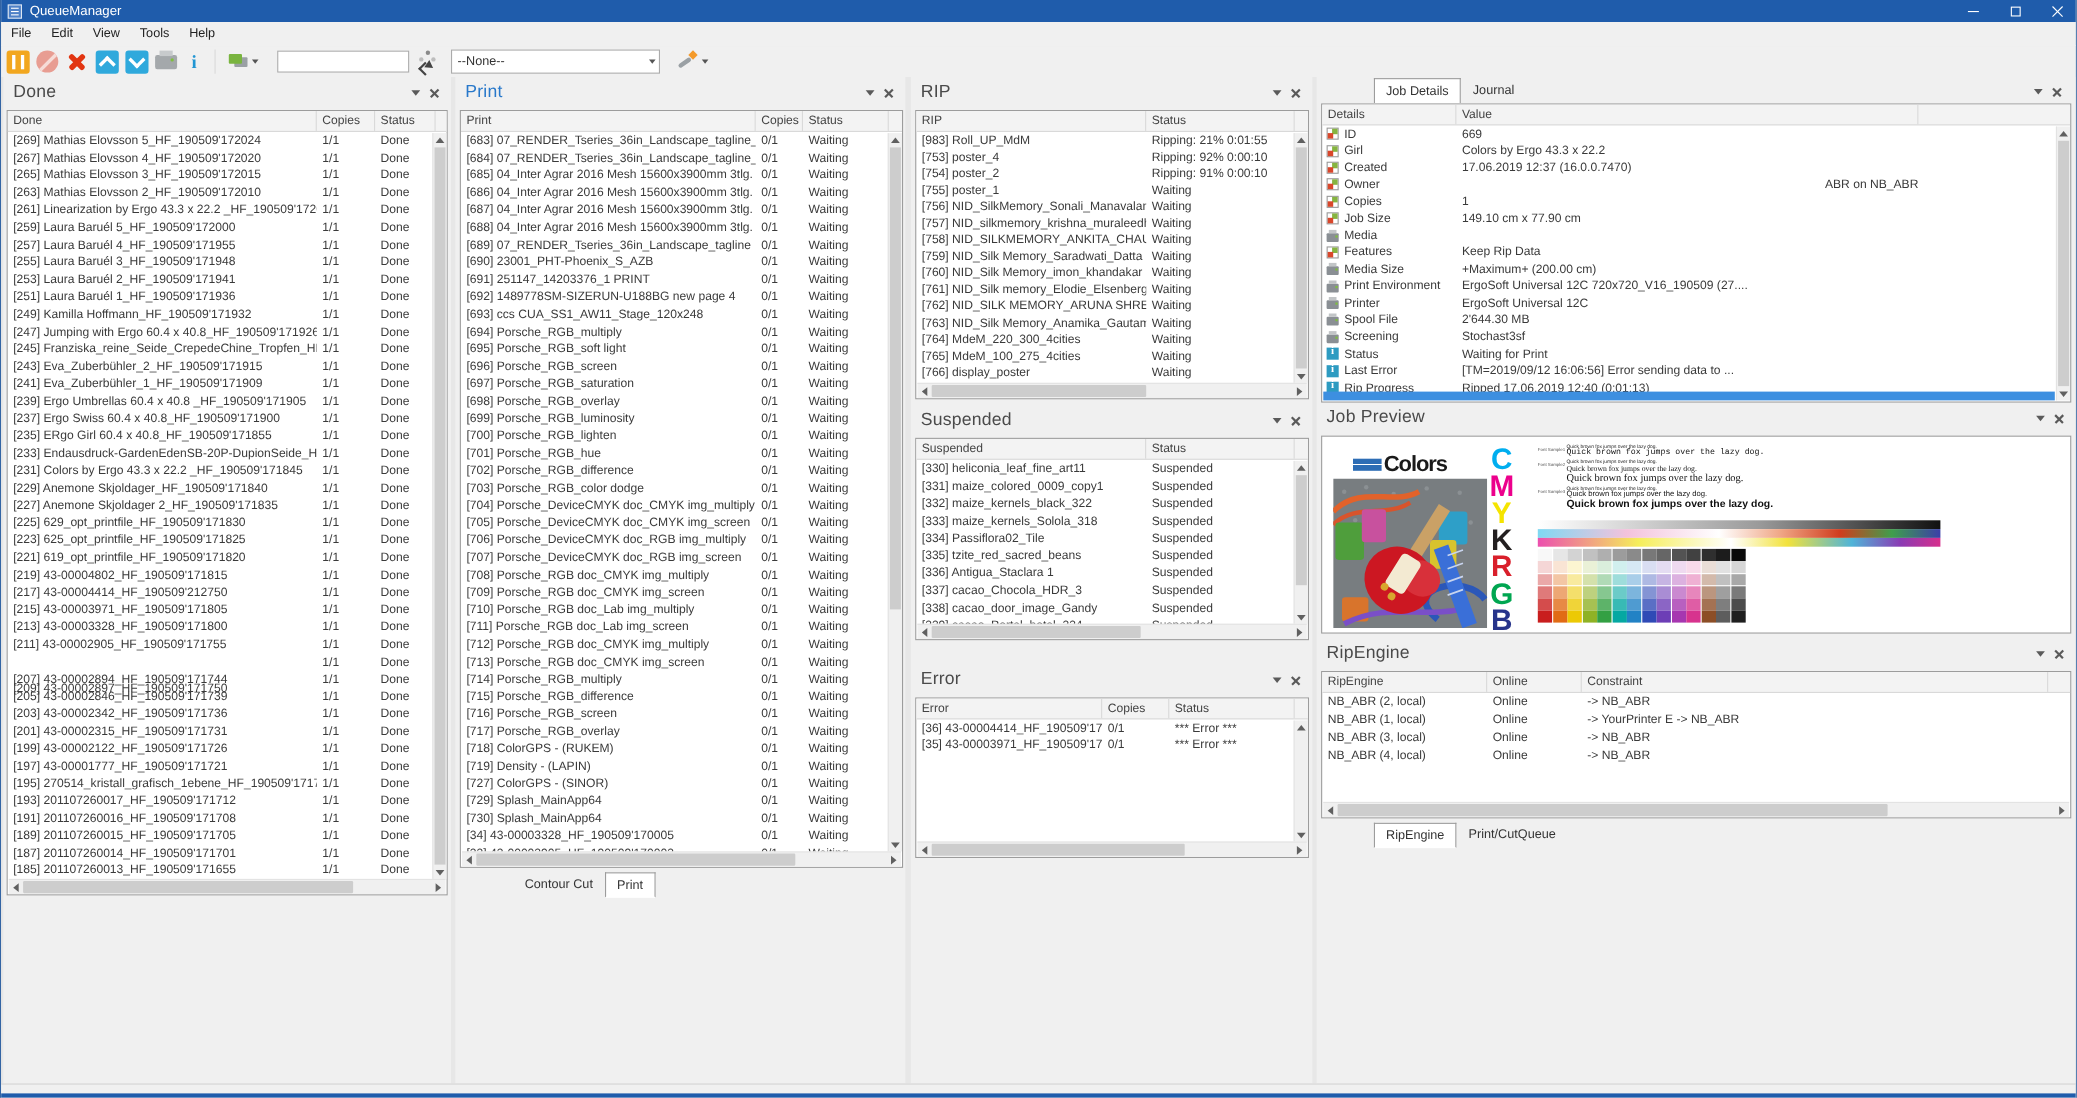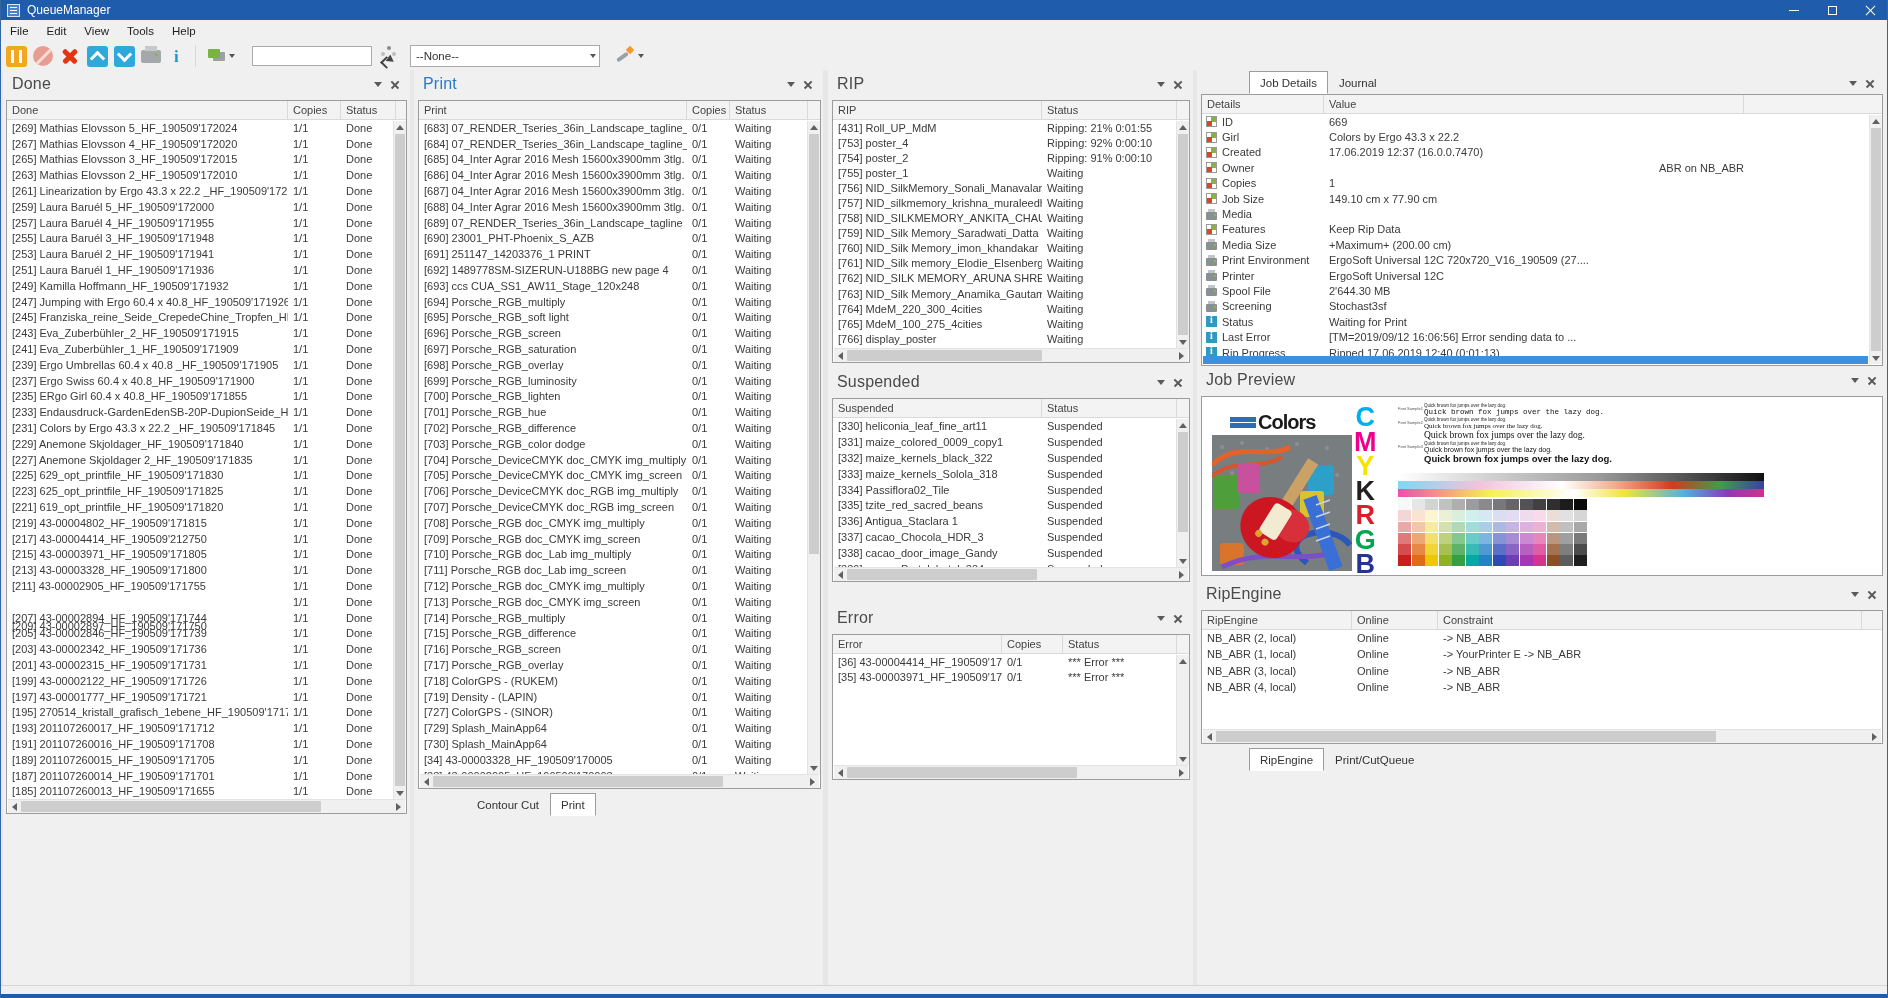--- a/index.html
+++ b/index.html
@@ -73,21 +73,21 @@
   .hscroll { position:absolute; left:1px; right:1px; bottom:0; height:14px; background:#f0f0f0; display:flex; align-items:center; border-top:1px solid #e3e3e3; }
   .vscroll { position:absolute; right:0; top:20px; bottom:14px; width:13px; background:#f0f0f0; border-left:1px solid #e3e3e3; }
   .varrow { position:absolute; left:0; width:12px; height:12px; display:flex; align-items:center; justify-content:center; }
   .tri-up { width:0;height:0;border-left:4px solid transparent;border-right:4px solid transparent;border-bottom:5px solid #606060; }
   .tri-dn { width:0;height:0;border-left:4px solid transparent;border-right:4px solid transparent;border-top:5px solid #606060; }
   .tri-l  { width:0;height:0;border-top:4px solid transparent;border-bottom:4px solid transparent;border-right:5px solid #606060; }
   .tri-r  { width:0;height:0;border-top:4px solid transparent;border-bottom:4px solid transparent;border-left:5px solid #606060; }
   .harrow { width:13px; height:13px; display:flex; align-items:center; justify-content:center; flex-shrink:0; }
   .hthumb { height:11px; background:#cdcdcd; border-radius:1px; }
   .vthumb { position:absolute; left:1px; width:10px; background:#cdcdcd; }
-  .tabsrow { position:absolute; display:flex; align-items:flex-end; height:24px;padding-left:48px; }
+  .tabsrow { position:absolute; display:flex; align-items:center; height:24px;padding-left:48px; }
   .tab { font-size:11.5px; color:#333; padding:3px 10px 4px; border:1px solid transparent; }
   .tab.active { background:#fff; border:1px solid #9c9c9c; border-bottom:1px solid #fff; padding-top:5px; }
   .selstrip { position:absolute; left:1px; right:14px; height:8px; background:#3d8fe0; }
   
   .jdicon { display:inline-block; width:11px; height:11px; margin:0 5px 0 4px; position:relative; flex-shrink:0; }
   .jdrow { display:flex; align-items:center; height:15.4px; }
   .ic-job { background:#fff; border:1px solid #9a9a9a; }
   .ic-job:before { content:""; position:absolute; right:0; top:0; width:5px; height:5px; background:#86b440; }
   .ic-job:after { content:""; position:absolute; left:0; bottom:0; width:5px; height:5px; background:#d9472b; }
   .ic-printer { background:#8a8f94; border-radius:1px; height:8px !important; margin-top:3px; }
@@ -720,21 +720,21 @@
       </div>
     </div>
     <div class="lbox" style="left:4px;top:30px;width:358px;height:263px;--rh:15.1px">
       <div>
           <div class="lheader">
             <div class="hcol" style="width: 209px;">RIP</div>
             <div class="hcol" style="width: 135px;">Status</div>
           </div>
           <div class="lbody">
             <div class="lrow">
-              <div class="rcol" style="width: 209px;">[431]  Roll_UP_MdM</div>
+              <div class="rcol" style="width: 209px;">[983]  Roll_UP_MdM</div>
               <div class="rcol" style="width: 135px;">Ripping: 21% 0:01:55</div>
             </div>
             <div class="lrow">
               <div class="rcol" style="width: 209px;">[753]  poster_4</div>
               <div class="rcol" style="width: 135px;">Ripping: 92% 0:00:10</div>
             </div>
             <div class="lrow">
               <div class="rcol" style="width: 209px;">[754]  poster_2</div>
               <div class="rcol" style="width: 135px;">Ripping: 91% 0:00:10</div>
             </div>

